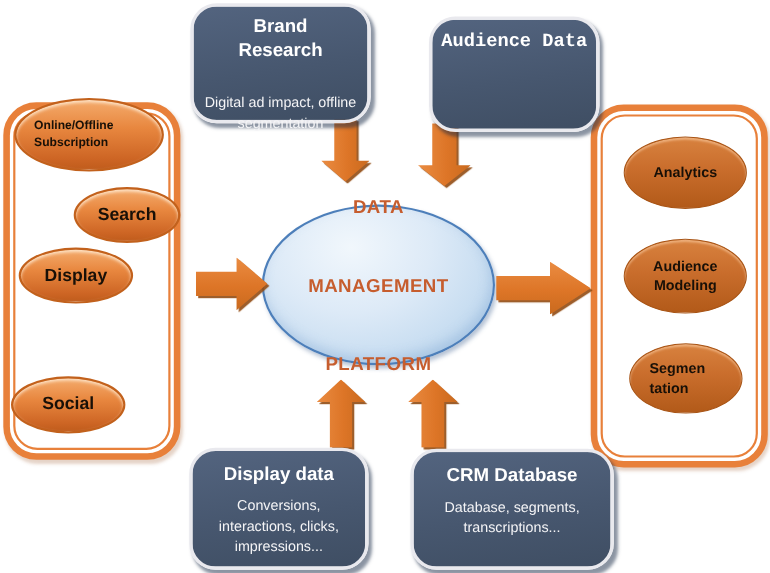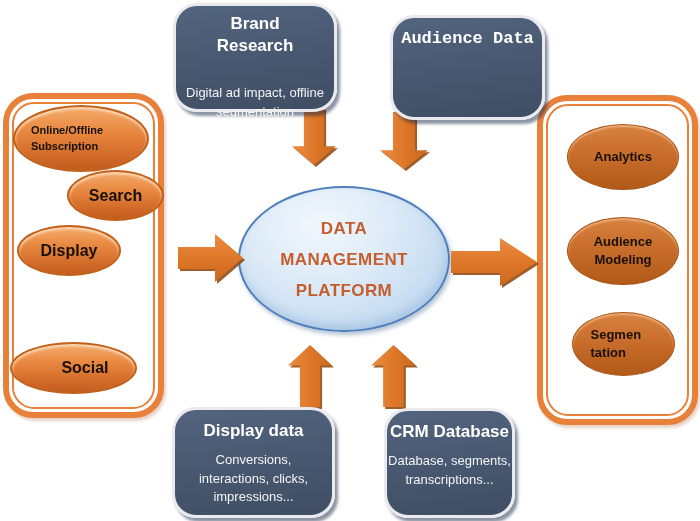--- a/index.html
+++ b/index.html
@@ -32,41 +32,42 @@
     border:2px solid #c2611c;
     box-shadow:inset 0 2px 3px rgba(255,236,214,0.85);
     font-size:16px;
   }
   .oe.rgt {
     background:linear-gradient(180deg,#d8823f 0%,#c96d2c 45%,#b25a19 100%);
     border:1px solid #a85415;
     box-shadow:inset 0 2px 2px rgba(255,212,172,0.55);
     font-size:13px; line-height:1.35;
   }
-  #oe-subscription { left:13px;  top:105px;  width:132px; height:63px; font-size:11px; line-height:1.45; }
+  #oe-subscription { left:13px;  top:89px;  width:132px; height:63px; font-size:11px; line-height:1.45; }
   #oe-subscription .wrap { width:100px; text-align:left; }
   #oe-search  { left:67px; top:170px; width:93px;  height:47px; }
   #oe-display { left:17px; top:225px; width:100px; height:47px; }
   #oe-mobile  { left:56px; top:282px; width:102px; height:48px; }
-  #oe-social  { left:10px; top:342px; width:100px; height:48px;padding-left:23px; }
+  #oe-social  { left:10px; top:342px; width:100px; height:48px; }
   #oe-analytics { left:567px; top:124px; width:110px; height:64px; }
   #oe-modeling  { left:567px; top:217px; width:110px; height:66px; }
   #oe-modeling .wrap { width:80px; }
   #oe-segmentation { left:572px; top:312px; width:101px; height:62px; }
   #oe-segmentation .wrap { width:66px; text-align:left; }
 
   
   #center-ellipse {
     position:absolute; left:238px; top:186px; width:208px; height:142px;
     border-radius:50%;
     background:radial-gradient(ellipse at 38% 26%, #f1f7fc 0%, #ddeaf7 40%, #c4dbf0 75%, #b5d1ea 100%);
     border:2px solid #4d7fba;
     box-shadow:2px 3px 4px rgba(90,120,160,0.45), inset -2px -5px 10px rgba(120,160,205,0.35);
     display:flex; flex-direction:column; align-items:center; justify-content:center;
     text-align:center;
+    gap:40px;
   }
   #center-ellipse span {
     display:block; color:#c65d2e; font-weight:bold; font-size:17px;
     line-height:31px; letter-spacing:0.4px;
   }
 
   
   .sbox {
     position:absolute;
     background:linear-gradient(172deg,#53647f 0%,#47576f 55%,#3f4e63 100%);
@@ -77,21 +78,21 @@
   }
   .sbox .t { font-weight:bold; font-size:17px; line-height:1.3; margin-top:10px; }
   .sbox .b { font-size:13px; line-height:1.42; margin-top:9px; color:#f4f4f6; }
   #box-brand    { left:173px; top:3px;   width:164px; height:109px;gap:18px; }
   #box-brand .t { width:100px; margin-top:7px; }
   #box-brand .b { width:152px; }
   #box-audience    { left:390px; top:15px;  width:155px; height:105px;font-family:Liberation Mono, monospace; }
   #box-audience .b { width:118px; }
   #box-campaign    { left:172px; top:407px; width:163px; height:111px; }
   #box-campaign .b { width:138px; }
-  #box-crm    { left:373px; top:408px; width:131px; height:110px;margin-left:11px; }
+  #box-crm    { left:373px; top:408px; width:185px; height:110px; }
   #box-crm .b { width:140px; }
 
   
   .arrow { position:absolute; filter:drop-shadow(2px 2px 0 rgba(146,77,20,0.9)); }
   .arrow .shape { width:100%; height:100%; }
   .a-right .shape {
     background:linear-gradient(180deg,#ea8c42 0%,#dd7527 55%,#c96a1e 100%);
     clip-path:polygon(0 27%, 57% 27%, 57% 0, 100% 50%, 57% 100%, 57% 73%, 0 73%);
   }
   .a-down .shape {

